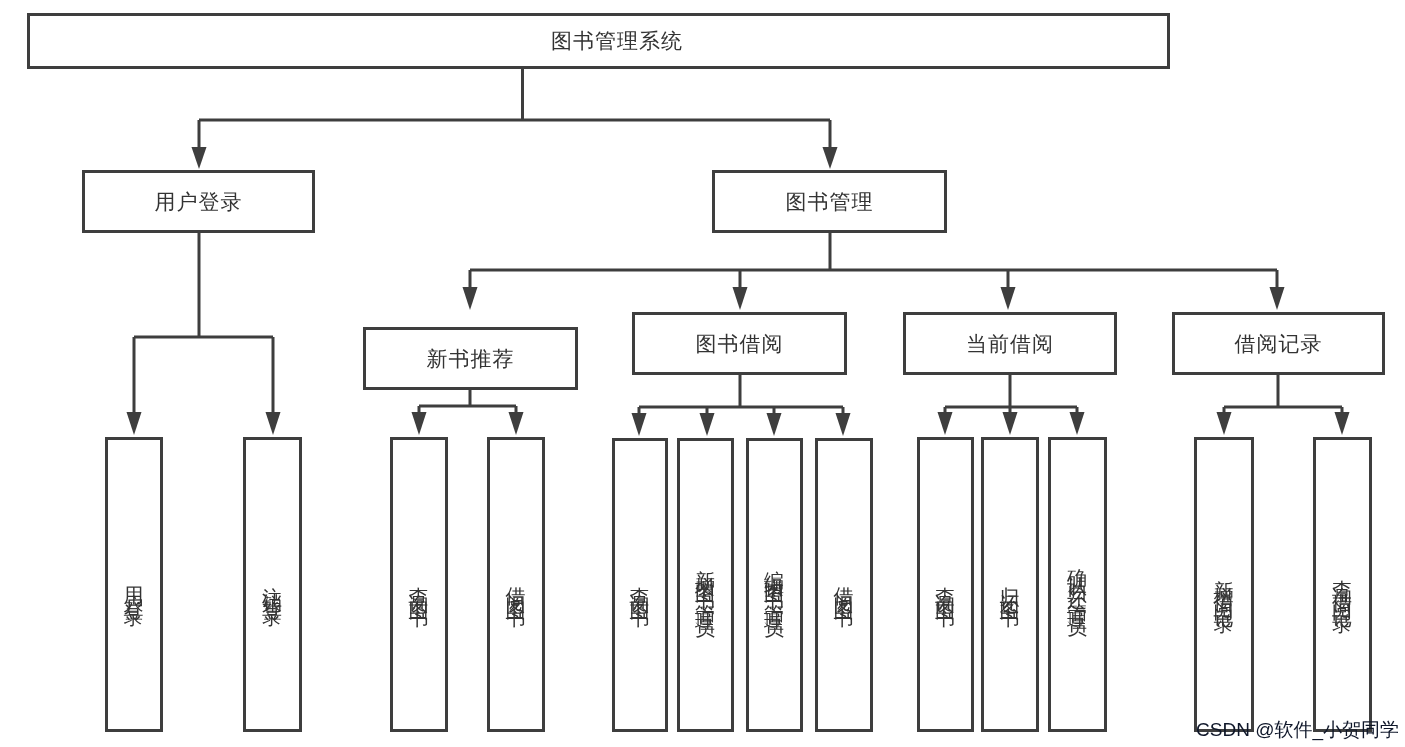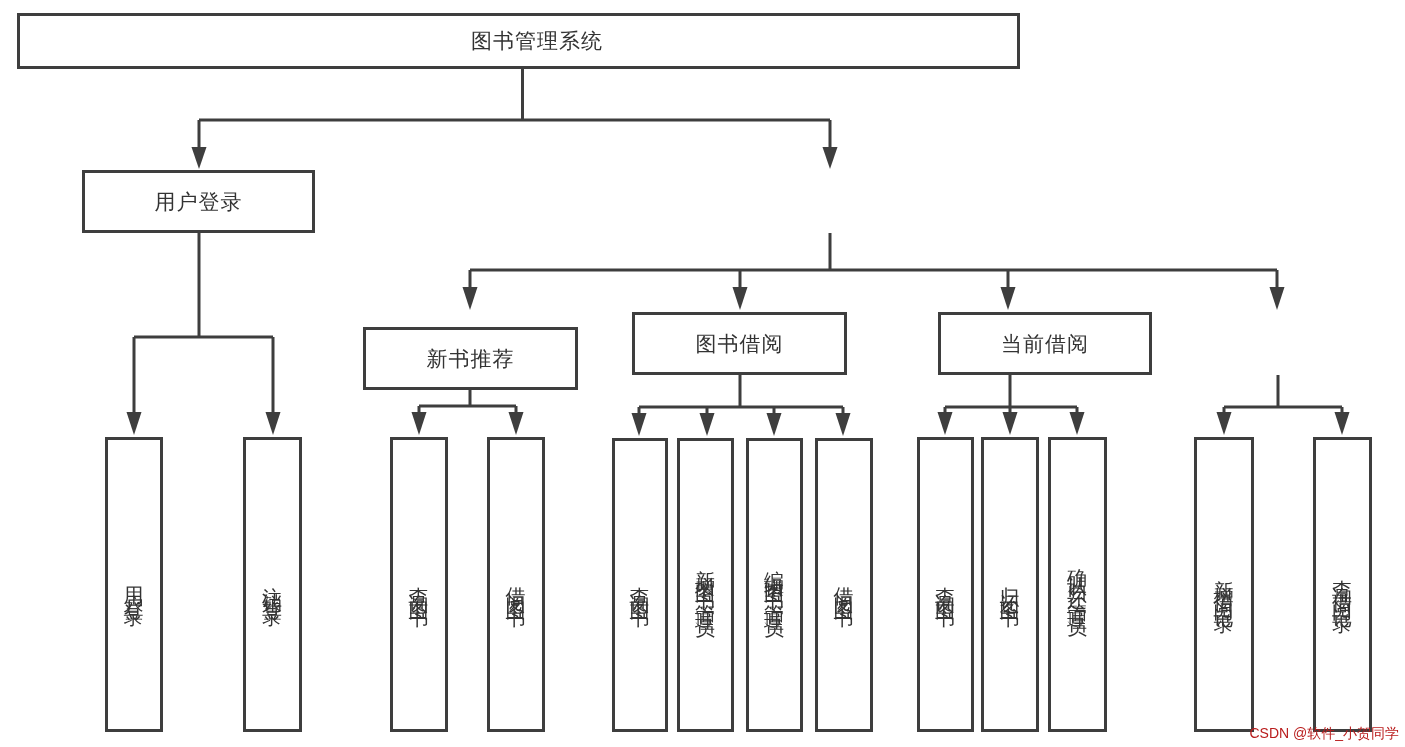--- a/index.html
+++ b/index.html
@@ -13,21 +13,21 @@
     border:3px solid #3e3e3e; display:flex; align-items:center; justify-content:center;
     z-index:2;
   }
   .h-label { font-size:21px; letter-spacing:1px; white-space:nowrap; }
   .leaf-label {
     writing-mode:vertical-rl; text-orientation:mixed;
     font-size:20px; letter-spacing:7px; line-height:1; white-space:nowrap;
   }
   .watermark {
     position:absolute; right:6px; bottom:4px; z-index:10;
-    font-size:14px; color:#b91c1c; white-space:nowrap;
+    font-size:19px; color:#0f172a; white-space:nowrap;
   }
 </style>
 </head>
 <body>
 
 <div id="canvas">
 
   <svg id="connectors" viewBox="0 0 1405 747" xmlns="http://www.w3.org/2000/svg">
     <g stroke="#3e3e3e" stroke-width="3" fill="none">
       <path d="M522.5,69 V120 M199,120 H830 M199,120 V150 M830,120 V150"></path>
@@ -54,36 +54,42 @@
       <polygon points="766.5,413 781.5,413 774,436"></polygon>
       <polygon points="835.5,413 850.5,413 843,436"></polygon>
       <polygon points="937.5,412 952.5,412 945,435"></polygon>
       <polygon points="1002.5,412 1017.5,412 1010,435"></polygon>
       <polygon points="1069.5,412 1084.5,412 1077,435"></polygon>
       <polygon points="1216.5,412 1231.5,412 1224,435"></polygon>
       <polygon points="1334.5,412 1349.5,412 1342,435"></polygon>
     </g>
   </svg>
 
-  <div class="box" style="left:17px; top:13px; width:1003px; height:56px;padding-left:37px;">
+  <div class="box" style="left:27px; top:13px; width:1143px; height:56px;padding-left:37px;">
     <span class="h-label">图书管理系统</span>
   </div>
 
   <div class="box" style="left:82px; top:170px; width:233px; height:63px;">
     <span class="h-label">用户登录</span>
+  </div>
+  <div class="box" style="left:712px; top:170px; width:235px; height:63px;">
+    <span class="h-label">图书管理</span>
   </div>
 
   <div class="box" style="left:363px; top:312px; width:215px; height:63px;margin-top:15px;">
     <span class="h-label">新书推荐</span>
   </div>
   <div class="box" style="left:632px; top:312px; width:215px; height:63px;text-align:center;">
     <span class="h-label">图书借阅</span>
   </div>
-  <div class="box" style="left:903px; top:312px; width:214px; height:63px;margin-left:35px;">
+  <div class="box" style="left:903px; top:312px; width:214px; height:63px;">
     <span class="h-label">当前借阅</span>
+  </div>
+  <div class="box" style="left:1172px; top:312px; width:213px; height:63px;">
+    <span class="h-label">借阅记录</span>
   </div>
 
   <div class="box" style="left:105px; top:437px; width:58px; height:295px;">
     <span class="leaf-label">用户登录</span>
   </div>
   <div class="box" style="left:243px; top:437px; width:59px; height:295px;">
     <span class="leaf-label">注销登录</span>
   </div>
 
   <div class="box" style="left:390px; top:437px; width:58px; height:295px;">

